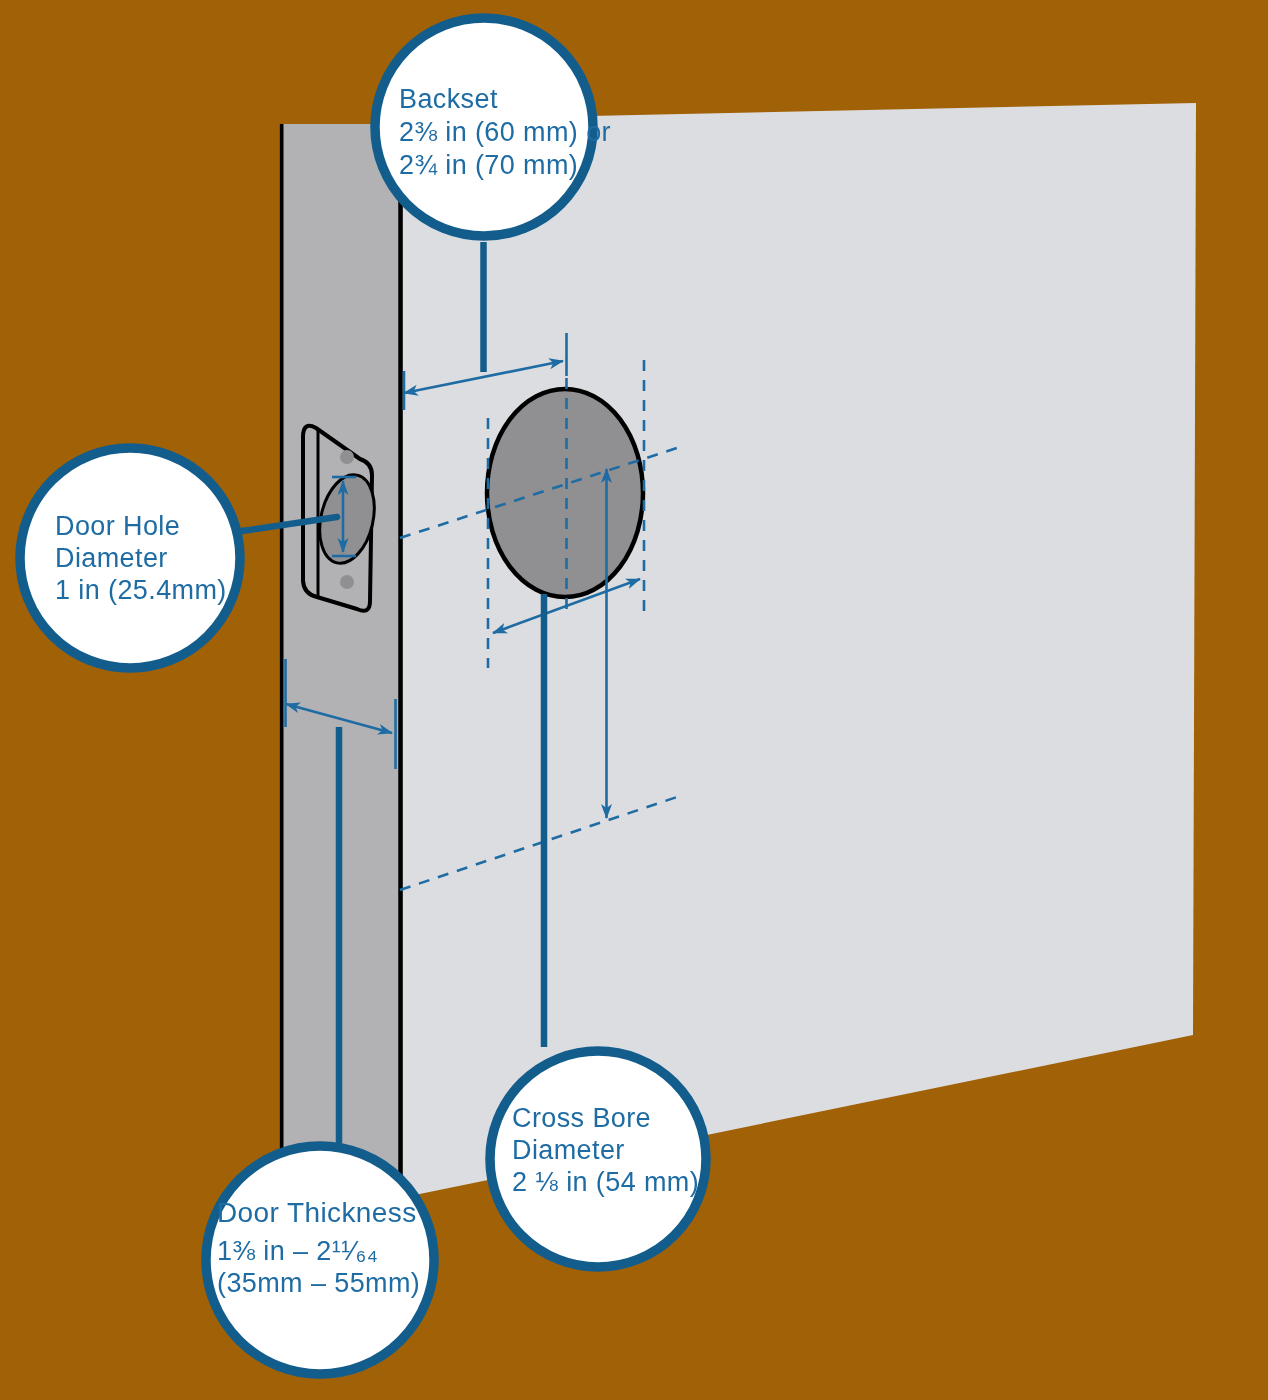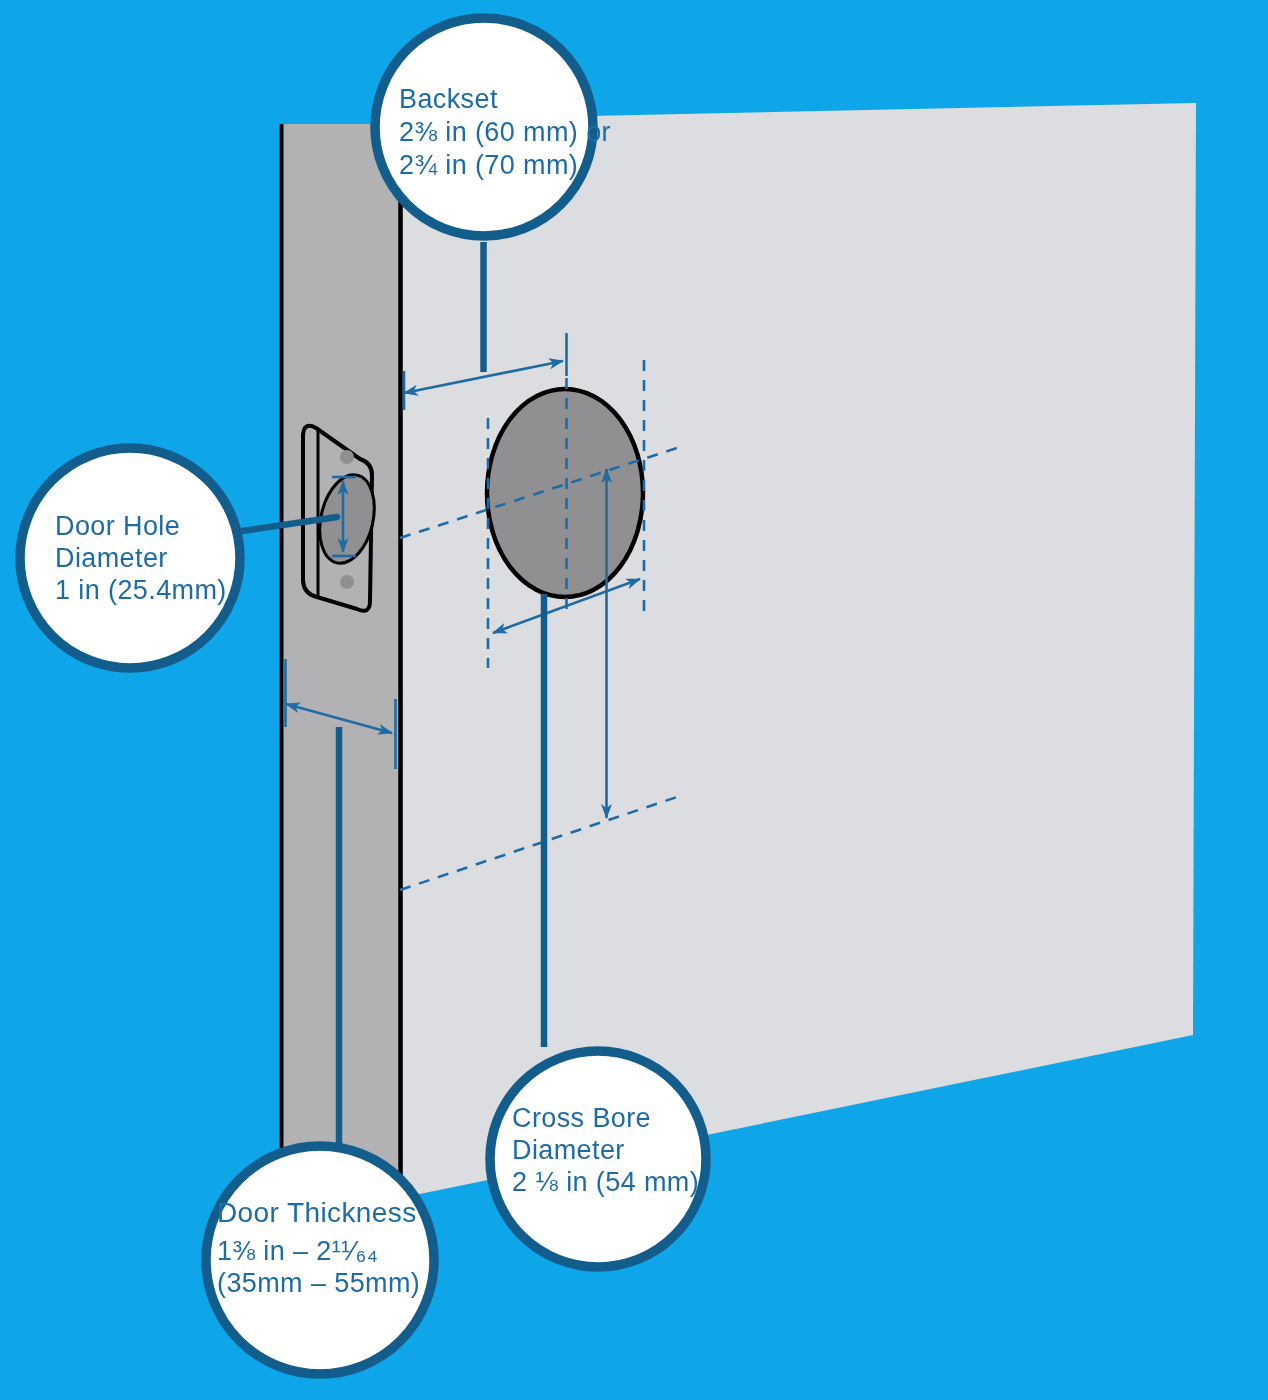--- a/index.html
+++ b/index.html
@@ -4,21 +4,21 @@
 <style>
   :root{
     --accent:#1e6ca3;        
     --accent-dark:#135d8c;   
     --door-face:#dcdde0;
     --door-edge:#b2b2b4;
     --hole-gray:#909092;
     --outline:#000000;
   }
   html,body{margin:0;padding:0;background:#ffffff;}
-  .stage{position:relative;width:1268px;height:1400px;background:#0ea5e9;overflow:hidden;
+  .stage{position:relative;width:1268px;height:1400px;background:#a16207;overflow:hidden;
          font-family:"Liberation Sans","DejaVu Sans",sans-serif;}
   svg{position:absolute;left:0;top:0;}
   .blackline{stroke:var(--outline);fill:none;}
   .dim{stroke:var(--accent);stroke-width:2.6;fill:none;}
   .dash{stroke:var(--accent);stroke-width:2.6;fill:none;stroke-dasharray:11 9;}
   .leader{stroke:var(--accent-dark);stroke-width:6.5;fill:none;}
   .ring{fill:#ffffff;stroke:var(--accent-dark);stroke-width:9.5;}
   .callout-text{fill:var(--accent);font-family:"Liberation Sans","DejaVu Sans",sans-serif;
                 font-size:27px;letter-spacing:.4px;}
 </style>

